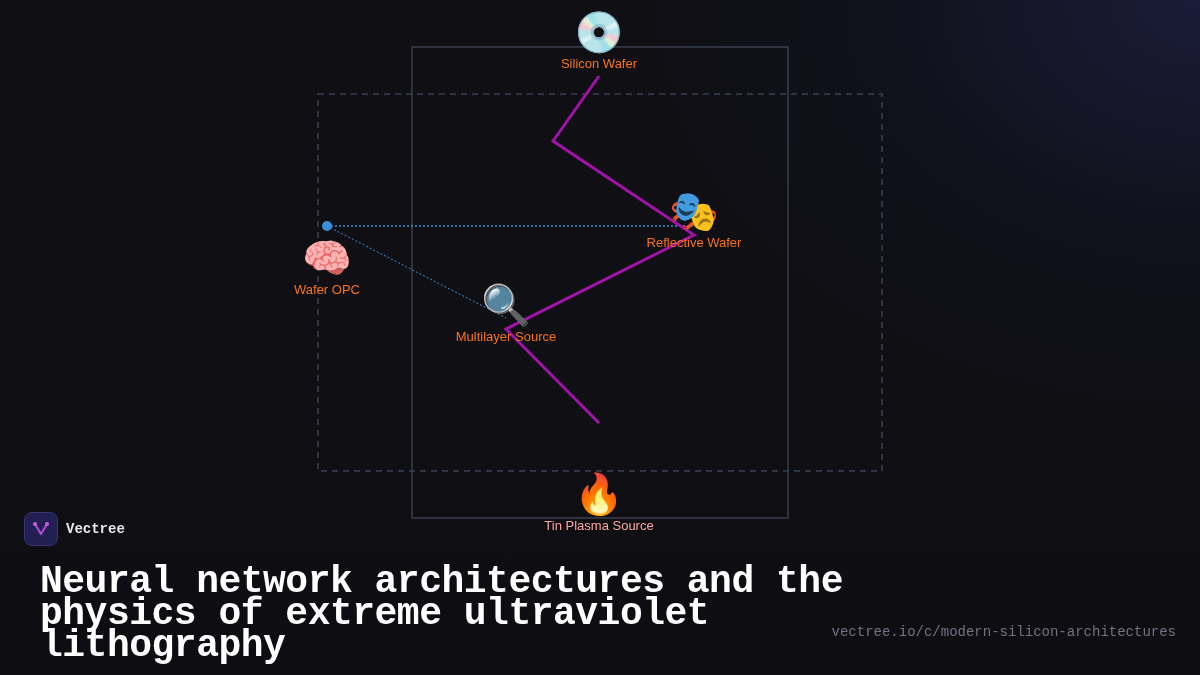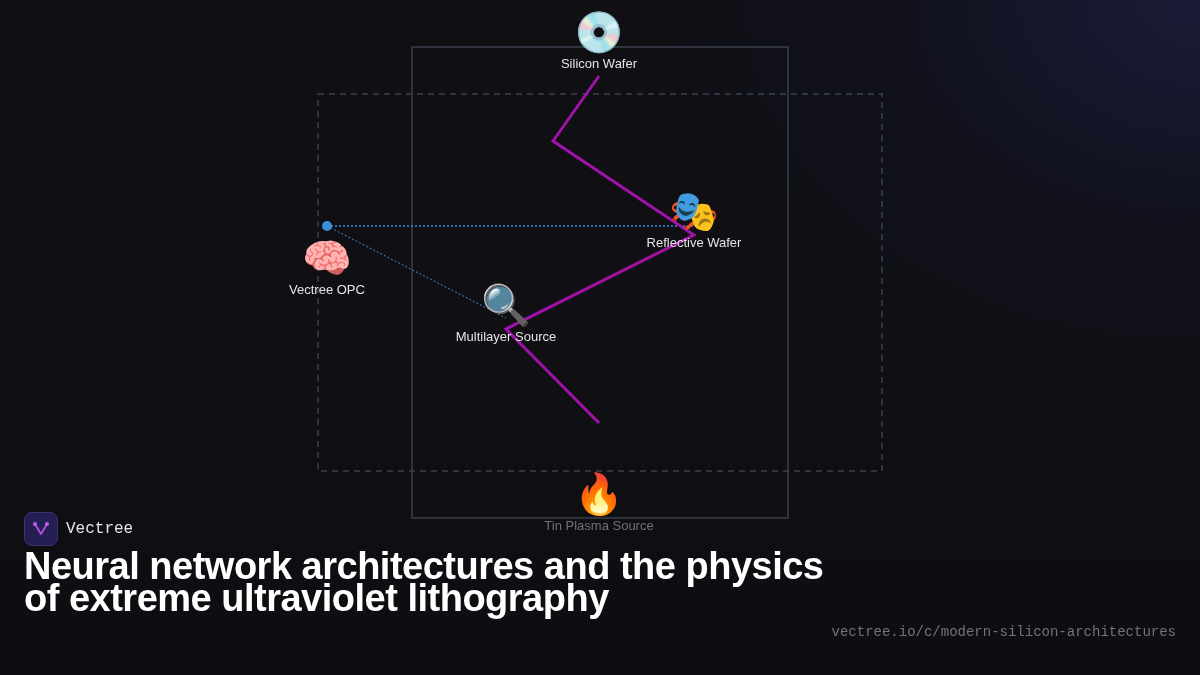--- a/index.html
+++ b/index.html
@@ -11,32 +11,32 @@
   .bg-glow {
     position:absolute; inset:0;
     background:
       radial-gradient(ellipse 700px 520px at 1200px 0px, rgba(28,30,62,0.85) 0%, rgba(20,20,40,0.4) 45%, rgba(15,15,20,0) 80%),
       linear-gradient(180deg, rgba(15,15,20,0) 60%, rgba(12,12,16,0.6) 100%);
     pointer-events:none;
   }
   svg.diagram { position:absolute; left:0; top:0; }
   .node { position:absolute; transform:translate(-50%, 0); text-align:center; }
   .node .glyph { font-size:40px; line-height:48px; display:block; }
-  .node .label { display:block; font-size:13px; color:#e5e5e5; white-space:nowrap; margin-top:0; }
-  .node.dim .label { color:#737373; }
+  .node .label { display:block; font-size:13px; color:#f97316; white-space:nowrap; margin-top:0; }
+  .node.dim .label { color:#fca5a5; }
   .brand { position:absolute; left:24px; top:512px; display:flex; align-items:center; gap:8px; }
   .brand-logo {
     width:32px; height:32px; border-radius:8px; background:#241f52;
     border:1px solid #3a3470; display:flex; align-items:center; justify-content:center;
   }
-  .brand-name { font-family:"Liberation Mono", monospace; font-weight:normal; font-size:16px; color:#e6e6ea; }
+  .brand-name { font-family:"Liberation Mono", monospace; font-weight:bold; font-size:14px; color:#e6e6ea; }
   .headline {
     position:absolute; left:24px; top:550px; width:820px;
-    font-family:Liberation Sans, sans-serif; font-weight:bold;
-    font-size:38px; line-height:32px; color:#ffffff; margin:0; letter-spacing:-0.5px;
+    font-family:Liberation Mono, monospace; font-weight:bold;
+    font-size:38px; line-height:32px; color:#ffffff; margin:16px; letter-spacing:-0.5px;
   }
   .url {
     position:absolute; right:24px; top:624px;
     font-family:"Liberation Mono", monospace; font-size:14px; color:#707380;text-align:right;
   }
 </style>
 </head>
 <body>
 
 <div class="bg-glow"></div>
@@ -55,21 +55,21 @@
   <span class="label">Silicon Wafer</span>
 </div>
 
 <div class="node" style="left:694px; top:187px;">
   <span class="glyph">🎭</span>
   <span class="label">Reflective Wafer</span>
 </div>
 
 <div class="node" style="left:327px; top:234px;">
   <span class="glyph">🧠</span>
-  <span class="label">Vectree OPC</span>
+  <span class="label">Wafer OPC</span>
 </div>
 
 <div class="node" style="left:506px; top:281px;">
   <span class="glyph">🔍</span>
   <span class="label">Multilayer Source</span>
 </div>
 
 <div class="node dim" style="left:599px; top:470px;">
   <span class="glyph">🔥</span>
   <span class="label">Tin Plasma Source</span>

